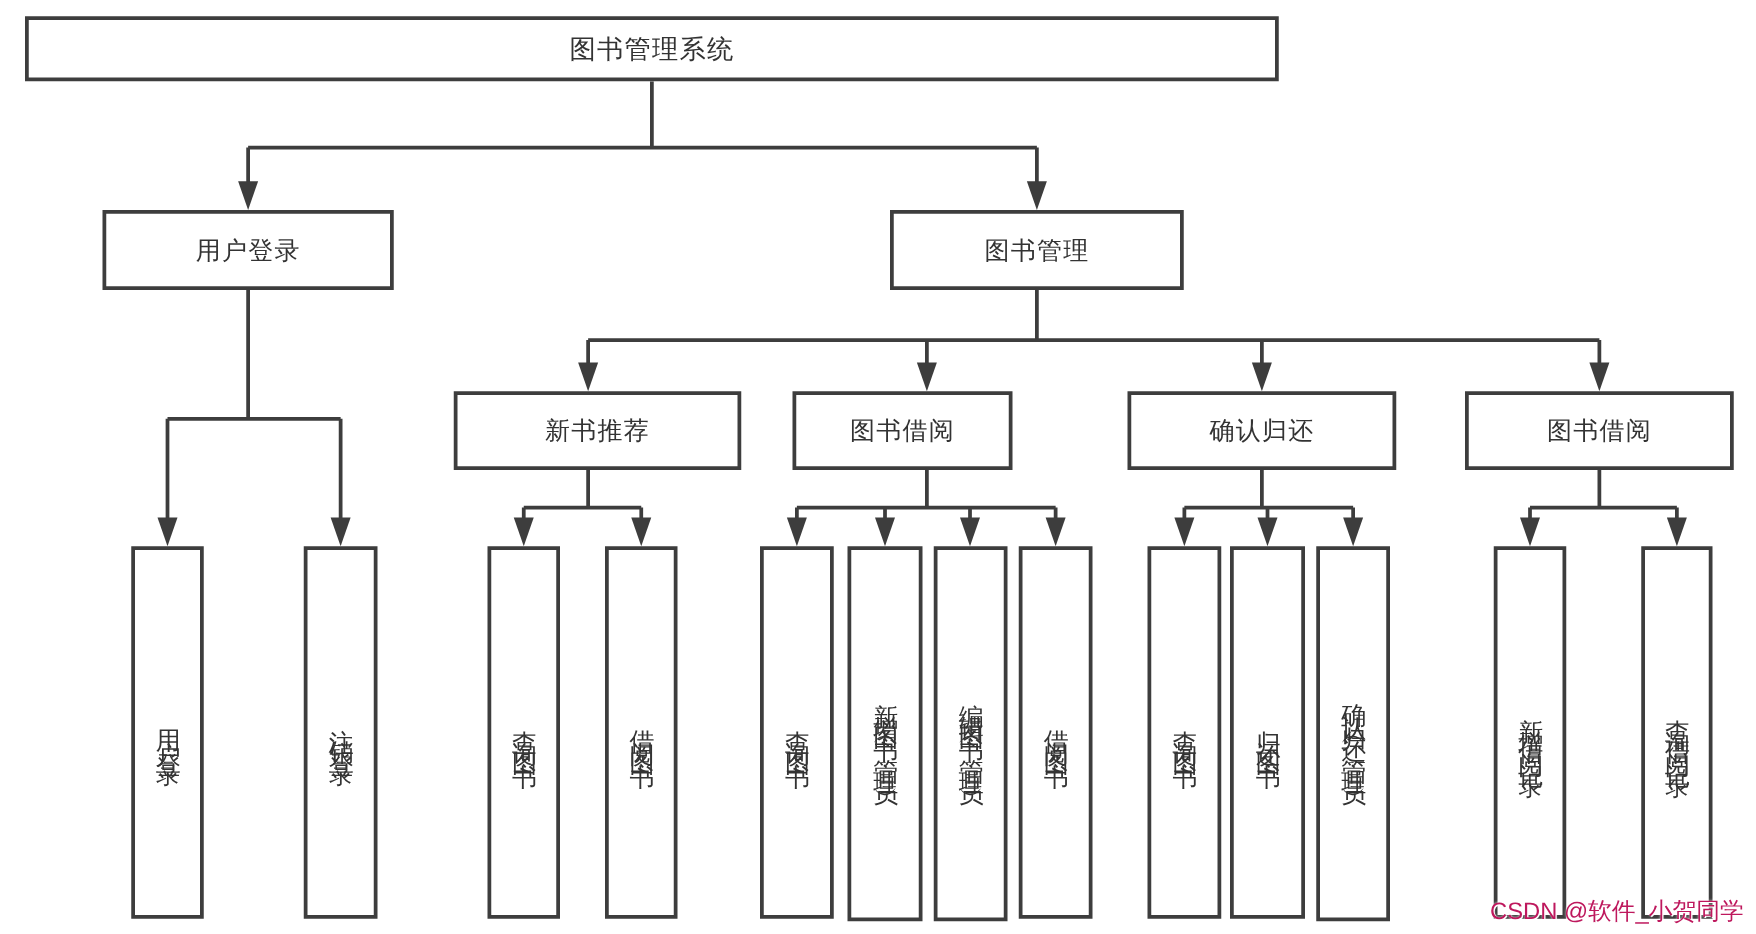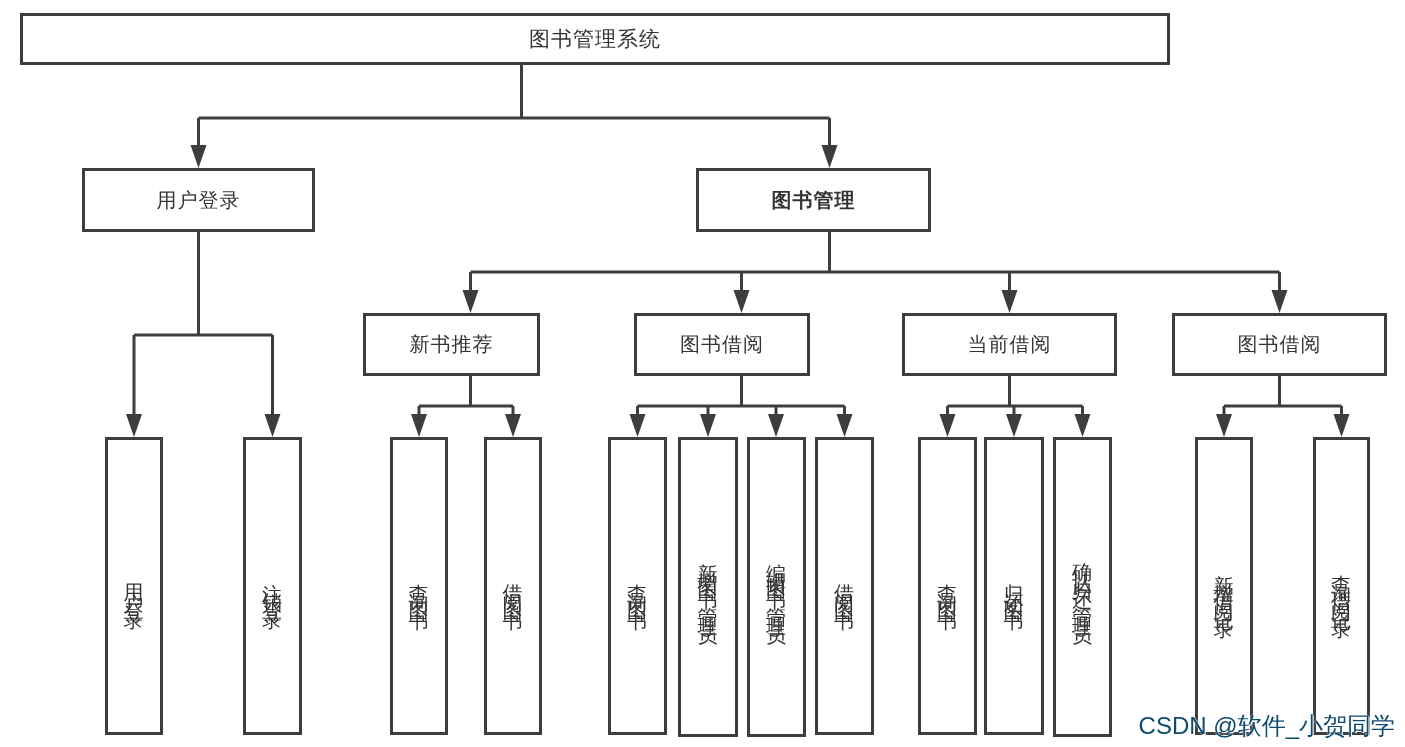--- a/index.html
+++ b/index.html
@@ -18,21 +18,21 @@
     display:flex; align-items:center; justify-content:center;
   }
   .vbox span {
     writing-mode:vertical-rl; text-orientation:mixed;
     font-size:20px; letter-spacing:9px; color:#333; line-height:1;
   }
   svg#wires { position:absolute; left:0; top:0; width:1405px; height:747px; }
   svg#wires path, svg#wires line { stroke:#3d3d3d; stroke-width:3; fill:none; }
   svg#wires polygon { fill:#3d3d3d; stroke:none; }
   .watermark {
-    position:absolute; right:10px; bottom:5px; font-size:24px; color:#0c4a6e;
+    position:absolute; right:10px; bottom:5px; font-size:19px; color:#be185d;
     text-shadow:0 0 2px #ffffff, 1px 1px 0 #ffffff; white-space:nowrap; z-index:5;
   }
 </style>
 </head>
 <body>
 
 <div id="canvas">
 
   <svg id="wires" viewBox="0 0 1405 747">
 
@@ -77,39 +77,39 @@
       <polygon points="1074.5,414 1090.5,414 1082.5,437"></polygon>
     </g>
 
     <g>
       <path d="M1279.5 376 V406 M1224 406 H1341.5 M1224 406 V419 M1341.5 406 V419"></path>
       <polygon points="1216,414 1232,414 1224,437"></polygon>
       <polygon points="1333.5,414 1349.5,414 1341.5,437"></polygon>
     </g>
   </svg>
 
-  <div class="hbox title" style="left:20px; top:13px; width:1150px; height:52px;justify-content:center;">
+  <div class="hbox title" style="left:20px; top:13px; width:1003px; height:52px;justify-content:center;">
     <span>图书管理系统</span>
   </div>
 
   <div class="hbox" style="left:82px; top:168px; width:233px; height:64px;">
     <span>用户登录</span>
   </div>
-  <div class="hbox" style="left:696px; top:168px; width:235px; height:64px;font-weight:bold;">
+  <div class="hbox" style="left:712px; top:168px; width:235px; height:64px;">
     <span>图书管理</span>
   </div>
 
-  <div class="hbox" style="left:363px; top:313px; width:177px; height:63px;">
+  <div class="hbox" style="left:363px; top:313px; width:230px; height:63px;">
     <span>新书推荐</span>
   </div>
   <div class="hbox" style="left:634px; top:313px; width:176px; height:63px;">
     <span>图书借阅</span>
   </div>
   <div class="hbox" style="left:902px; top:313px; width:215px; height:63px;">
-    <span>当前借阅</span>
+    <span>确认归还</span>
   </div>
   <div class="hbox" style="left:1172px; top:313px; width:215px; height:63px;">
     <span>图书借阅</span>
   </div>
 
   <div class="vbox" style="left:105px; top:437px; width:58px; height:298px;">
     <span>用户登录</span>
   </div>
   <div class="vbox" style="left:243px; top:437px; width:59px; height:298px;">
     <span>注销登录</span>

